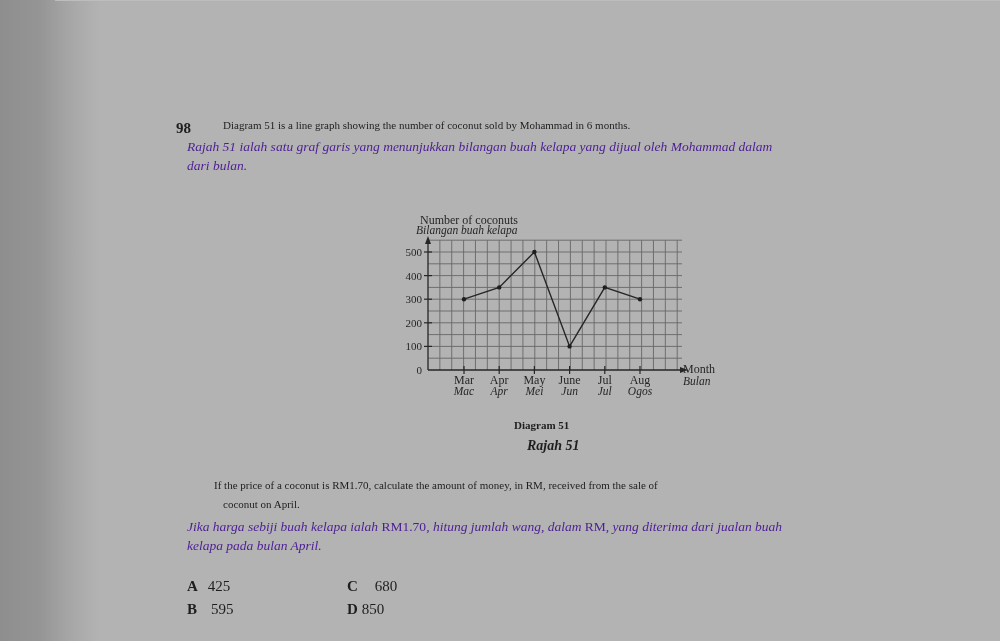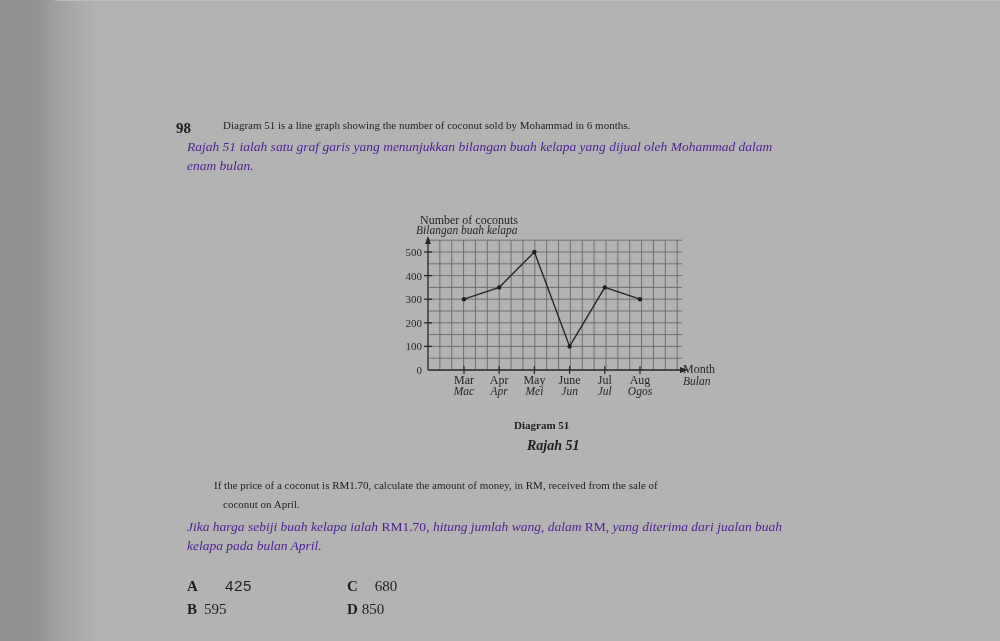--- a/index.html
+++ b/index.html
@@ -27,21 +27,21 @@
 </style>
 </head>
 <body>
 
 <div class="binding"></div>
 <div class="page-top"></div>
 
 <div class="abs qnum">98</div>
 <div class="abs en" style="left:187px; top:119px;">Diagram 51 is a line graph showing the number of coconut sold by Mohammad in 6 months.</div>
 <div class="abs ms" style="left:187px; top:139px;">Rajah 51 ialah satu graf garis yang menunjukkan bilangan buah kelapa yang dijual oleh Mohammad dalam</div>
-<div class="abs ms" style="left:187px; top:158px;">enam bulan.</div>
+<div class="abs ms" style="left:187px; top:158px;">dari bulan.</div>
 
 <svg style="position:absolute; left:0; top:0;" width="1000" height="641" viewBox="0 0 1000 641">
   <g>
     <text x="420" y="224" font-size="12">Number of coconuts</text>
     <text x="416" y="234" font-size="11.5" font-style="italic">Bilangan buah kelapa</text>
   </g>
   <g id="grid" stroke="#555" stroke-width="0.9" opacity="0.8">
       <line x1="428" y1="358.2" x2="682" y2="358.2"></line>
       <line x1="428" y1="346.4" x2="682" y2="346.4"></line>
       <line x1="428" y1="334.6" x2="682" y2="334.6"></line>
@@ -132,25 +132,25 @@
 
 <div class="abs en" style="left:178px; top:479px;">If the price of a coconut is RM1.70, calculate the amount of money, in RM, received from the sale of</div>
 <div class="abs en" style="left:187px; top:498px;">coconut on April.</div>
 <div class="abs ms" style="left:187px; top:519px;">
   <span>Jika harga sebiji buah kelapa ialah </span><span class="up">RM1.70</span><span>, hitung jumlah wang, dalam </span><span class="up">RM</span><span>, yang diterima dari jualan buah</span>
 </div>
 <div class="abs ms" style="left:187px; top:538px;">kelapa pada bulan April.</div>
 
 <div class="abs" style="left:187px; top:577px;">
   <span class="opt-letter">A</span>
-  <span class="opt-val" style="margin-left:23px;font-family:Liberation Mono, monospace;">425</span>
+  <span class="opt-val" style="margin-left:6px;">425</span>
 </div>
 <div class="abs" style="left:187px; top:600px;">
   <span class="opt-letter">B</span>
-  <span class="opt-val" style="margin-left:3px;">595</span>
+  <span class="opt-val" style="margin-left:10px;">595</span>
 </div>
 <div class="abs" style="left:347px; top:577px;text-align:center;">
   <span class="opt-letter">C</span>
   <span class="opt-val" style="margin-left:13px;">680</span>
 </div>
 <div class="abs" style="left:347px; top:600px;">
   <span class="opt-letter">D</span>
   <span class="opt-val" style="">850</span>
 </div>
 

